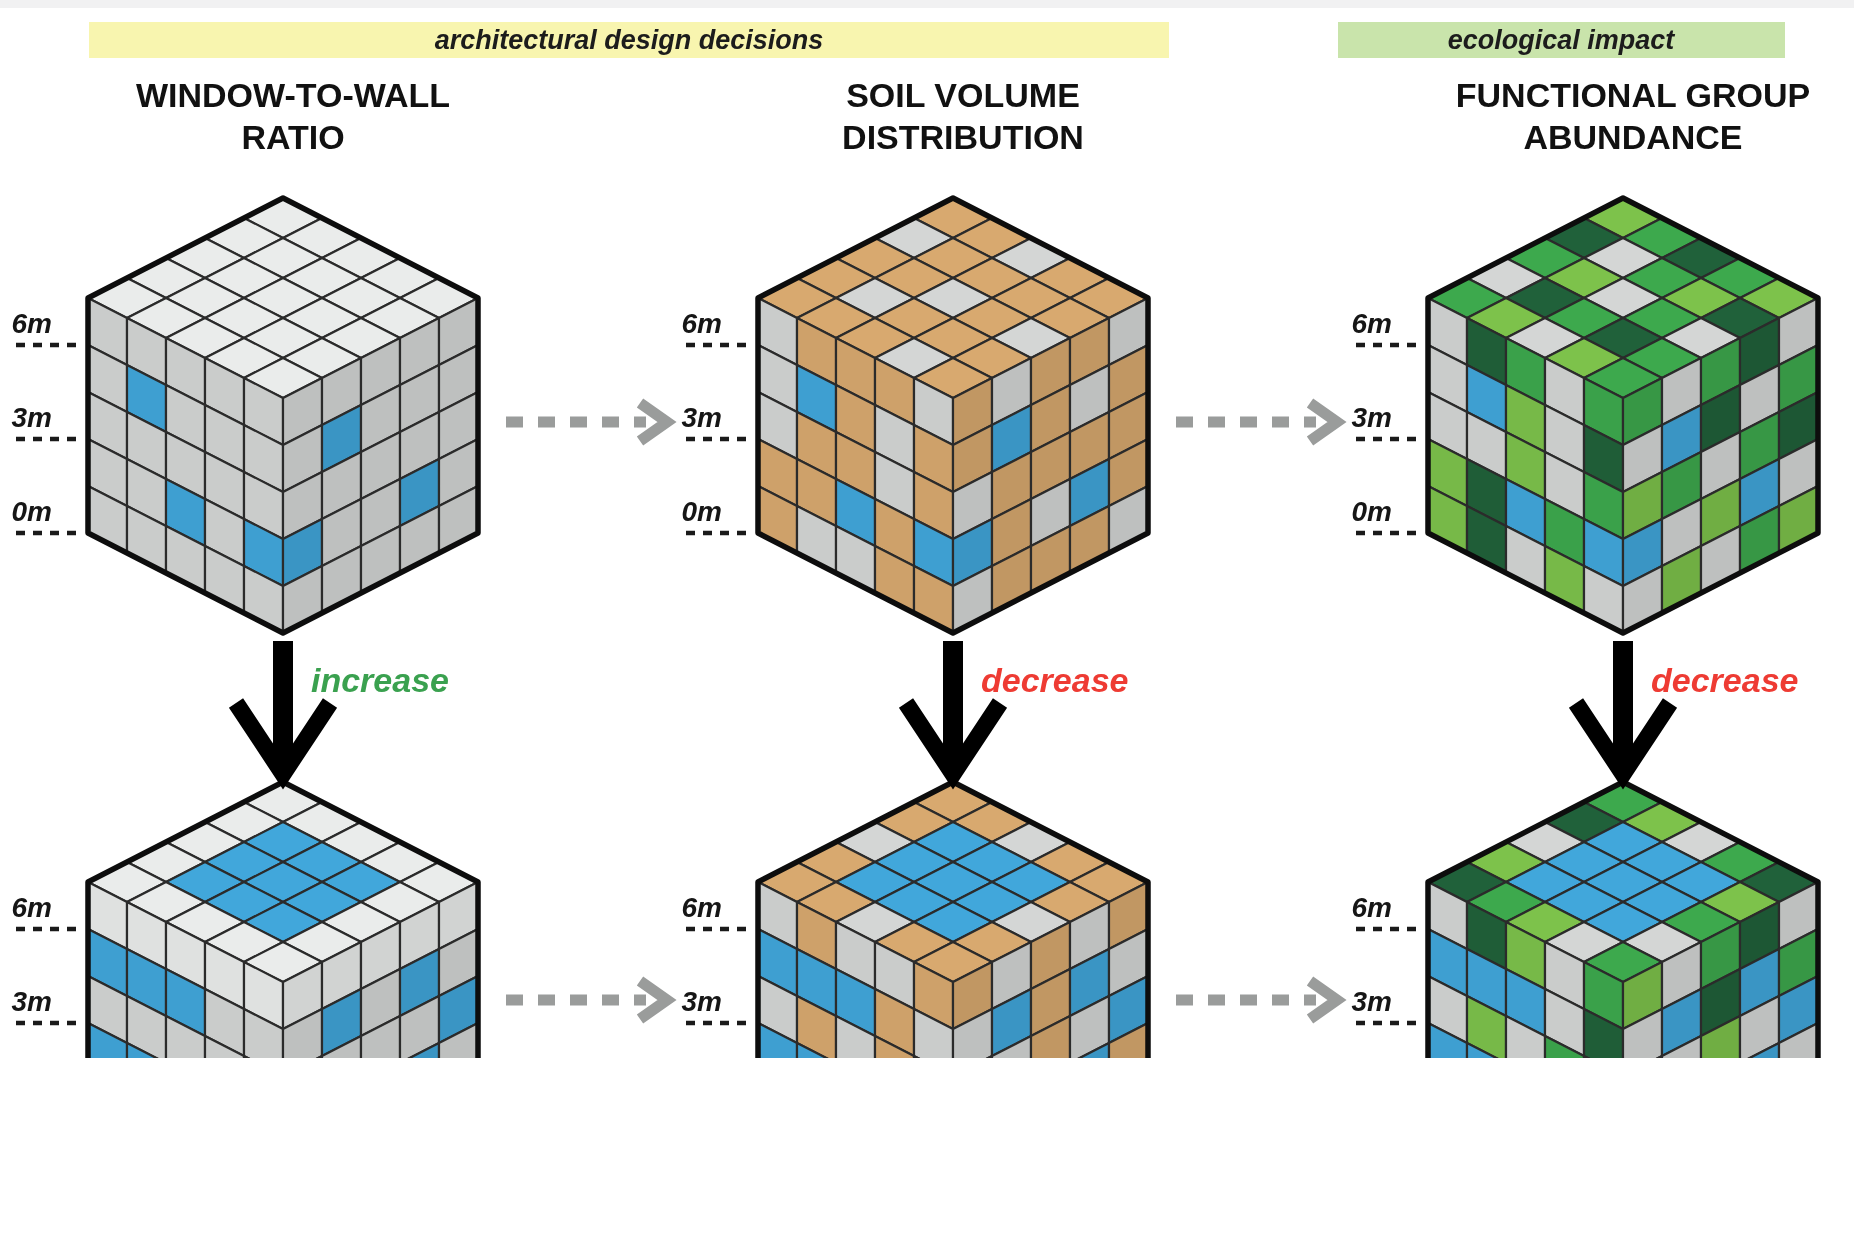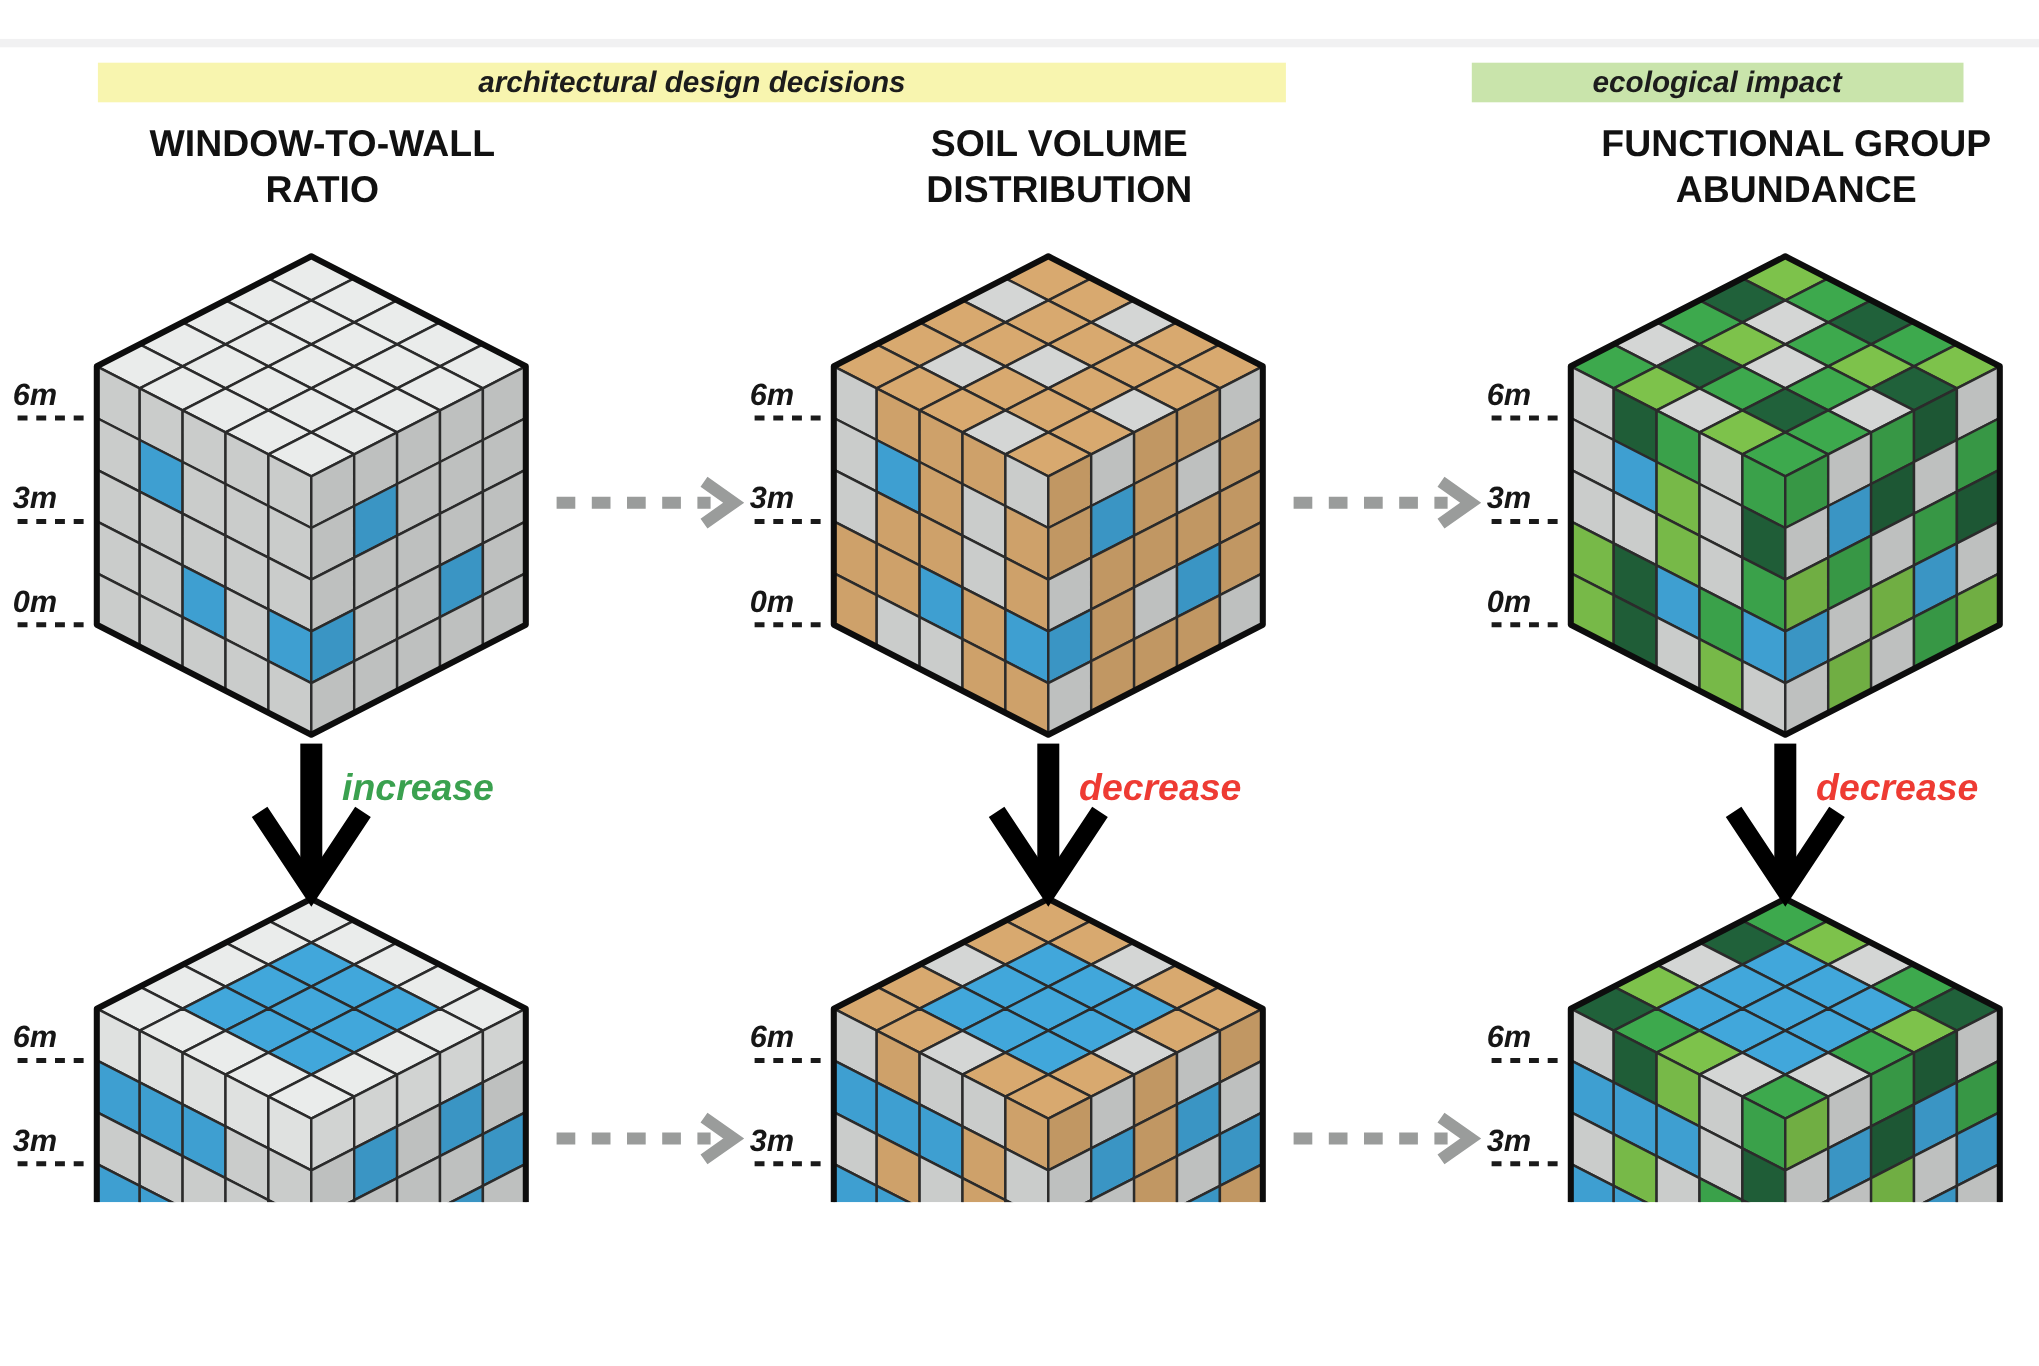--- a/index.html
+++ b/index.html
@@ -1,16 +1,16 @@
 <!DOCTYPE html>
 <html><head>
 <meta charset="utf-8">
 <style>
   html,body{margin:0;padding:0;background:#ffffff;}
-  .stage{position:relative;width:1854px;height:1058px;background:#ffffff;overflow:hidden;margin-top:35px;}
+  .stage{position:relative;width:1854px;height:1058px;background:#ffffff;overflow:hidden;}
   svg{display:block;}
   text{font-family:"Liberation Sans","DejaVu Sans",sans-serif;}
   .banner-text{font-size:27px;font-weight:700;font-style:italic;fill:#1c1c1c;}
   .col-title{font-size:34px;font-weight:700;fill:#111111;text-anchor:middle;}
   .change-label{font-size:34px;font-weight:700;font-style:italic;text-anchor:start;}
   .axis-label{font-size:28px;font-weight:700;font-style:italic;fill:#161616;text-anchor:end;}
 </style>
 </head>
 <body>
 

